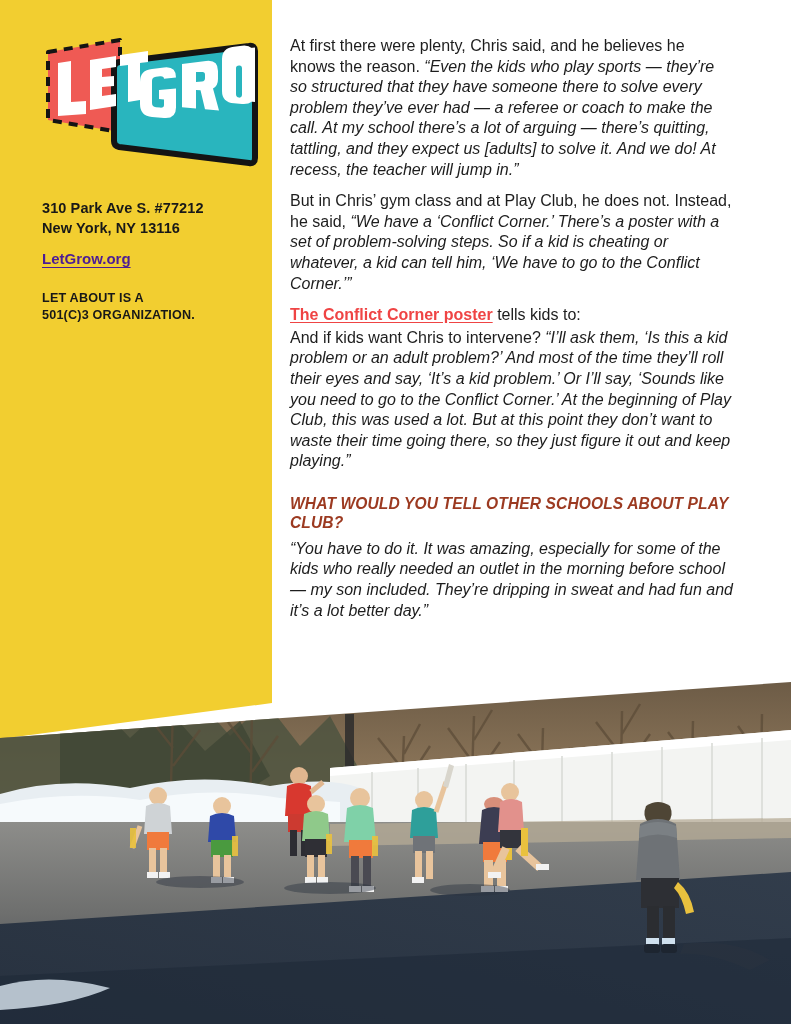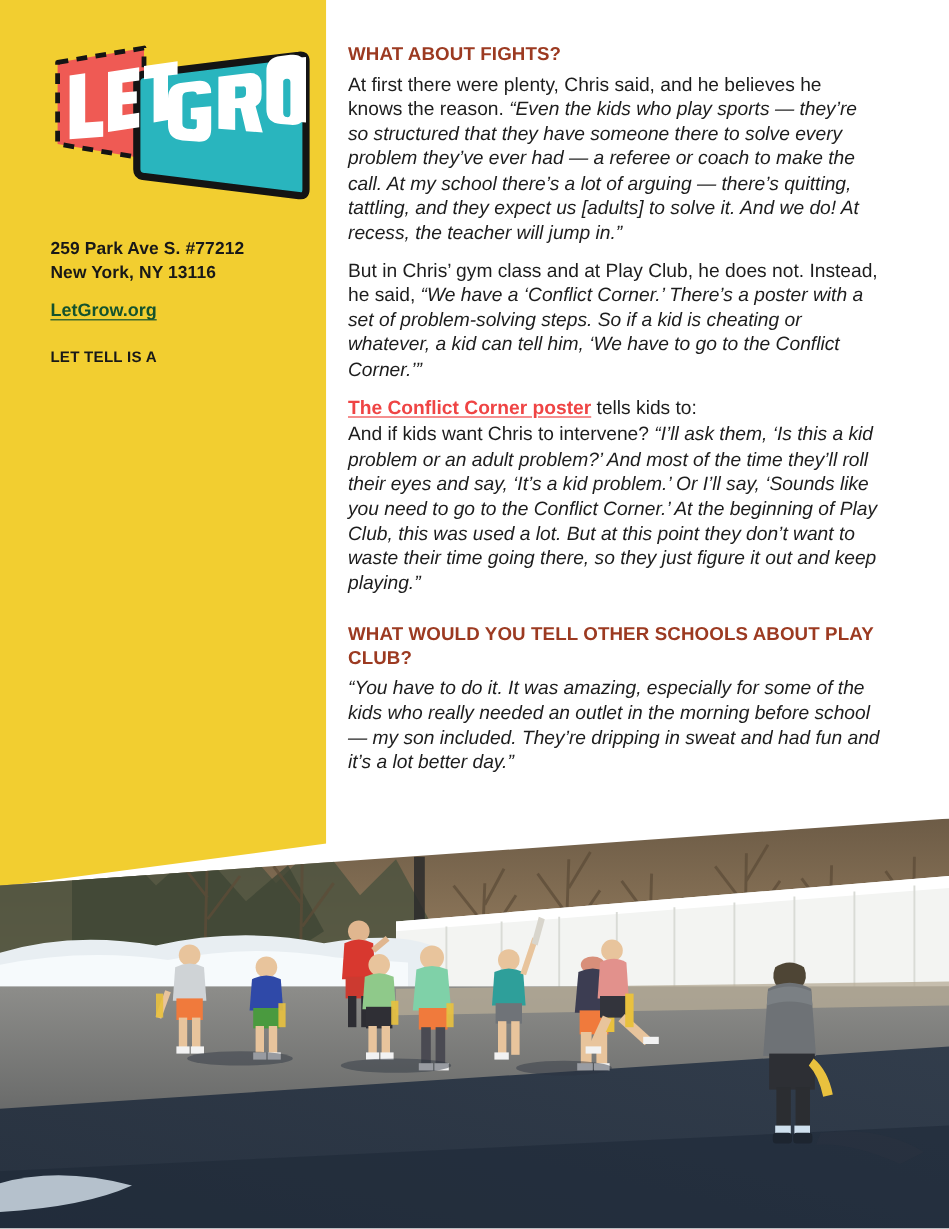--- a/index.html
+++ b/index.html
@@ -54,21 +54,21 @@
     line-height: 20px;
     letter-spacing: .1px;
   }
   .addr-url {
     display: inline-block;
     margin-top: 12px;
     font-size: 15px;
     font-weight: 700;
     text-decoration: underline;
     text-underline-offset: 2.5px;
-    color: #14532d;
+    color: #4c1d95;
     text-align: center;
   }
   .addr-org {
     margin-top: 22px;
     font-size: 12.6px;
     font-weight: 600;
     line-height: 17px;
     letter-spacing: .2px;
   }
 
@@ -81,21 +81,21 @@
   }
   .h-sec {
     color: #9C3A21;
     font-size: 15.6px;
     font-weight: 700;
     line-height: 19.5px;
     letter-spacing: .1px;
     margin: 0 0 6px 0;
     text-transform: uppercase;
   }
-  .h-sec.second { margin-top: 22px; }
+  .h-sec.second { margin-top: 22px; font-style: italic; }
   .para {
     color: #1d1d1d;
     font-size: 16px;
     line-height: 20.6px;
     margin: 0 12px 11px 0;
   }
   .para em, .para .it { font-style: italic; }
   .para.all-it { font-style: italic; }
 
   .lead-in { margin-bottom: 2px; }
@@ -172,31 +172,31 @@
 
         <path d="M186,23 q0,-11 12,-12.3 l8,-1 q12,-1.3 12,10 l0,38 q0,11.3 -12,10.3 l-8,-.7 q-12,-1 -12,-12.3 z
                  M200,32 l0,26 q0,3.3 3,3.6 q3,.3 3,-3 l0,-26 q0,-3.3 -3,-3 q-3,.3 -3,2.4 z"></path>
 
         <polygon points="214,12 219,11.5 219,66 214,65.6"></polygon>
       </g>
     </svg>
   </div>
 
   <div class="addr-block">
-    <div class="addr-line">259 Park Ave S. #77212</div>
+    <div class="addr-line">310 Park Ave S. #77212</div>
     <div class="addr-line">New York, NY 13116</div>
     <a class="addr-url" href="#">LetGrow.org</a>
     <div class="addr-org">
-      <div>LET TELL IS A</div>
+      <div>LET ABOUT IS A</div>
+      <div>501(C)3 ORGANIZATION.</div>
     </div>
   </div>
 
   <div class="article">
 
-    <h2 class="h-sec">WHAT ABOUT FIGHTS?</h2>
 
     <p class="para"><span>At first there were plenty, Chris said, and he believes he knows the reason. </span><span class="it">“Even the kids who play sports — they’re so structured that they have someone there to solve every problem they’ve ever had — a referee or coach to make the call. At my school there’s a lot of arguing — there’s quitting, tattling, and they expect us [adults] to solve it. And we do! At recess, the teacher will jump in.”</span></p>
 
     <p class="para"><span>But in Chris’ gym class and at Play Club, he does not. Instead, he said, </span><span class="it">“We have a ‘Conflict Corner.’ There’s a poster with a set of problem-solving steps. So if a kid is cheating or whatever, a kid can tell him, ‘We have to go to the Conflict Corner.’”</span></p>
 
     <p class="para lead-in"><a class="poster-link" href="#">The Conflict Corner poster</a><span> tells kids to:</span></p>
 
 
     <p class="para"><span>And if kids want Chris to intervene? </span><span class="it">“I’ll ask them, ‘Is this a kid problem or an adult problem?’ And most of the time they’ll roll their eyes and say, ‘It’s a kid problem.’ Or I’ll say, ‘Sounds like you need to go to the Conflict Corner.’ At the beginning of Play Club, this was used a lot. But at this point they don’t want to waste their time going there, so they just figure it out and keep playing.”</span></p>
 

